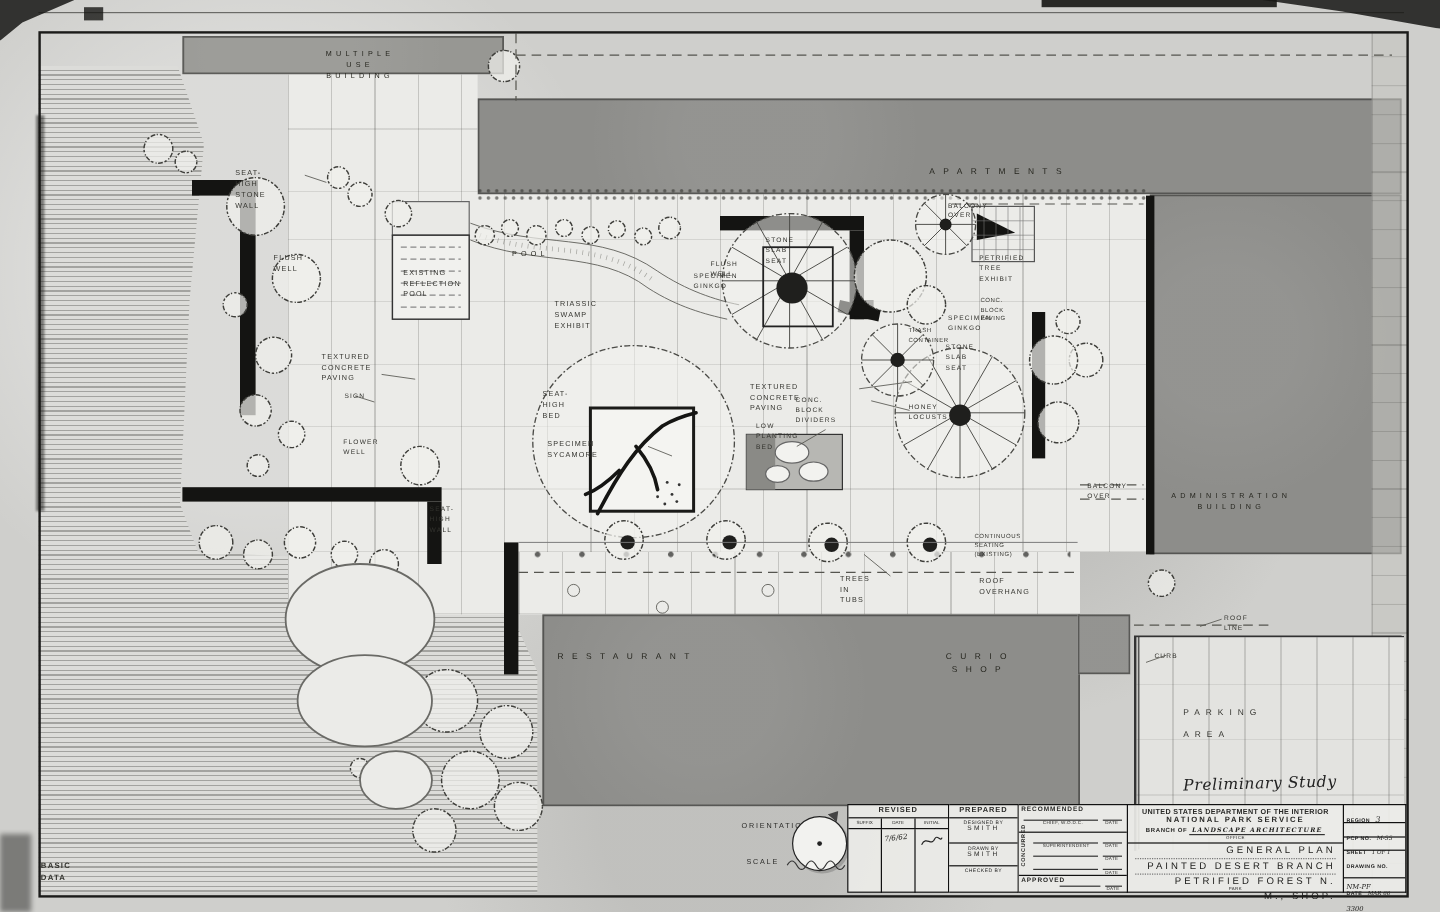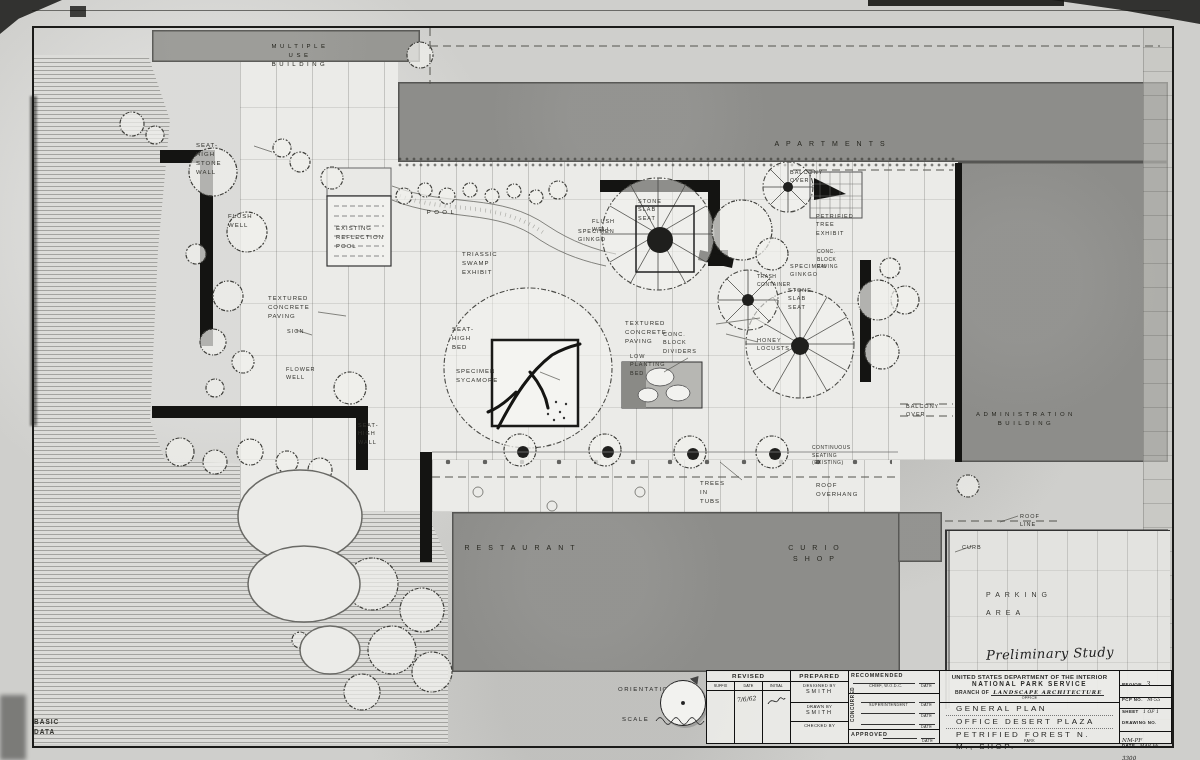--- a/index.html
+++ b/index.html
@@ -103,21 +103,21 @@
   .date-cap{position:absolute;font-size:3.8px;letter-spacing:.3px;}
   #concurred-label{position:absolute;left:1px;top:28px;font-size:4.6px;font-weight:bold;letter-spacing:.6px;
     transform:rotate(-90deg);transform-origin:left top;}
   
   #agency{left:234px;top:0;width:180px;height:74px;border-left:0;text-align:center;}
   #agency .l1{font-size:6px;font-weight:bold;letter-spacing:.3px;margin-top:3px;}
   #agency .l2{font-size:6.4px;font-weight:bold;letter-spacing:1.6px;}
   #agency .l3{font-size:5px;font-weight:bold;letter-spacing:.5px;margin-top:1.5px;}
   #agency .branch-val{font-size:5.2px;letter-spacing:1px;border-bottom:1px solid #333;padding:0 2px;}
   #agency .office{font-size:3.6px;margin-top:1px;}
-  #agency .ttl{font-size:8px;letter-spacing:2.5px;text-align:left;padding-left:10px;border-bottom:1px dotted #777;
+  #agency .ttl{font-size:8px;letter-spacing:2.5px;text-align:right;padding-left:10px;border-bottom:1px dotted #777;
     margin:0 6px;height:12px;line-height:12px;color:#1c1c1a;}
   
   #datacol{left:414px;top:0;width:52px;height:74px;border-left:0;}
   #datacol .cell{border-bottom:1px solid #111;padding:1px 2px;box-sizing:border-box;}
   #datacol .cap{font-size:4.4px;font-weight:bold;}
   #datacol .hv{font-size:6.5px;}
   svg{display:block;}
   #linework{left:0;top:0;pointer-events:none;}
   .st{fill:rgba(240,240,236,.72);stroke:#3e3e3a;stroke-width:1.2;stroke-dasharray:2 1.5 4 1.2 1 1.8;}
   .spoke{stroke:#4a4a46;stroke-width:.8;}
@@ -487,21 +487,21 @@
     <div class="abs tbox" id="agency">
       <div class="l1">UNITED STATES DEPARTMENT OF THE INTERIOR</div>
       <div class="l2">NATIONAL PARK SERVICE</div>
       <div class="l3">
         <span>BRANCH OF</span>
         <span class="branch-val hand">LANDSCAPE ARCHITECTURE</span>
       </div>
       <div class="office cap">OFFICE</div>
       <div style="border-top:1px solid #111;margin-top:2px"></div>
       <div class="ttl">GENERAL PLAN</div>
-      <div class="ttl">OFFICE DESERT PLAZA</div>
+      <div class="ttl">PAINTED DESERT BRANCH</div>
       <div class="ttl" style="border-bottom:0">PETRIFIED FOREST  N. M., SHOP.</div>
       <div class="office cap" style="margin-top:-2px">PARK</div>
     </div>
 
     <div class="abs tbox" id="datacol">
       <div class="cell" style="height:15px">
         <span class="cap">REGION</span>
         <span class="hand hv">3</span>
       </div>
       <div class="cell" style="height:12px">

